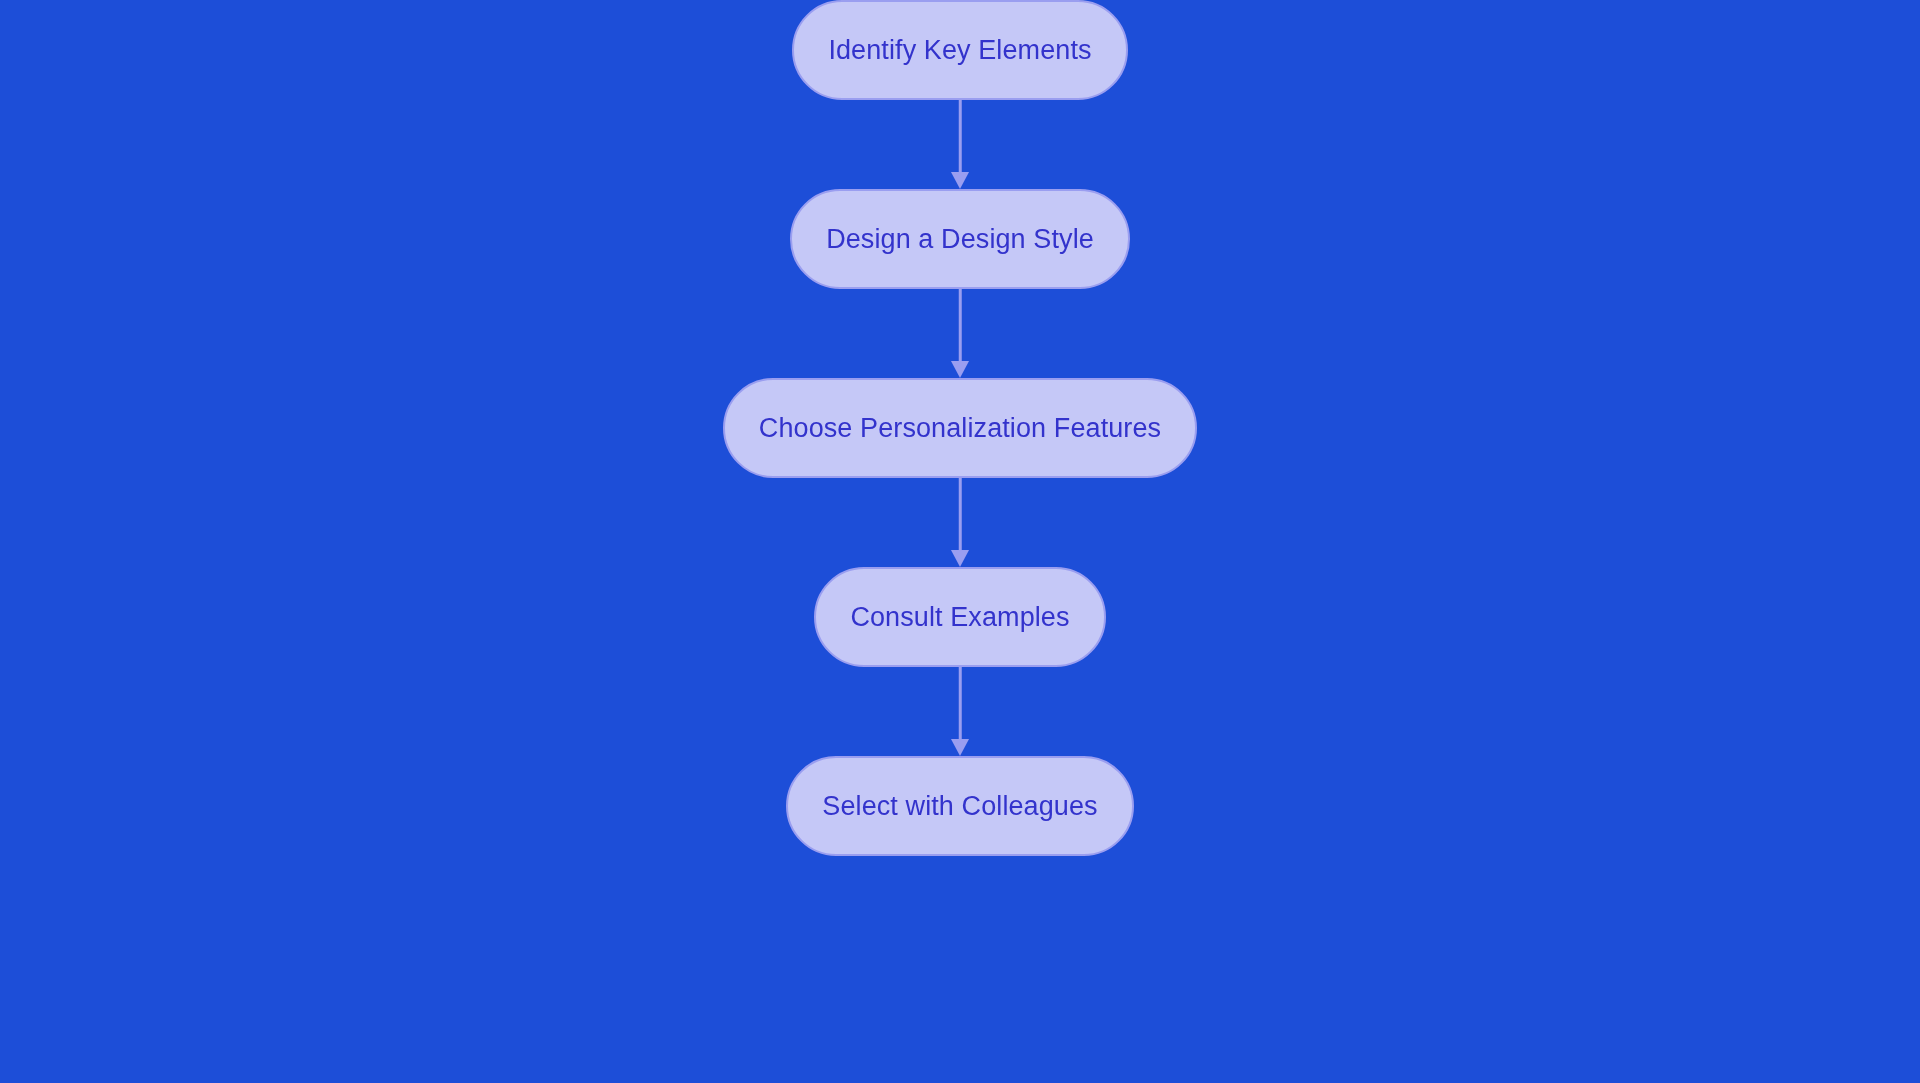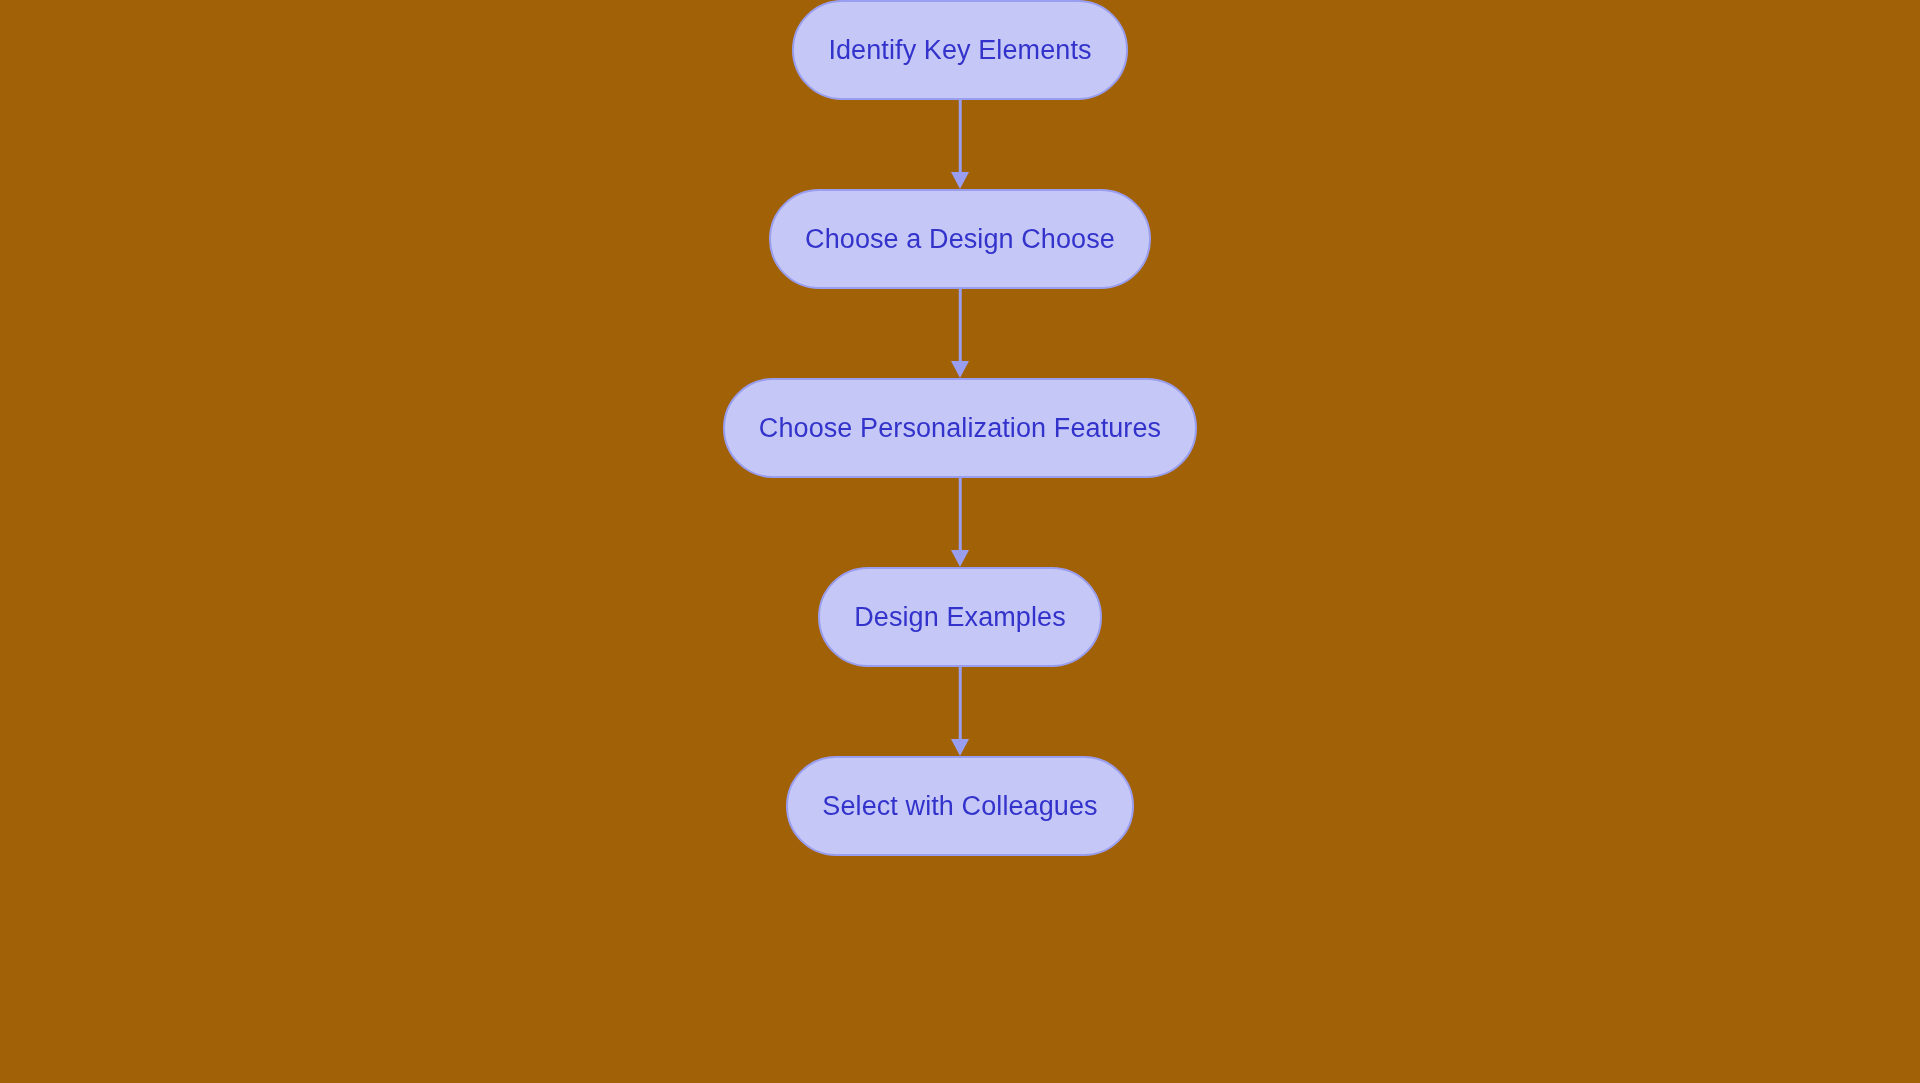--- a/index.html
+++ b/index.html
@@ -12,21 +12,21 @@
     width: 1920px;
     height: 1083px;
     overflow: hidden;
     font-family: "Liberation Sans", "DejaVu Sans", sans-serif;
   }
 
   #flowchart-canvas {
     position: relative;
     width: 1920px;
     height: 1083px;
-    background: #a16207;
+    background: #1d4ed8;
   }
 
   
   .flow-column {
     position: absolute;
     left: 0;
     top: 0;
     width: 1920px;
     height: 1083px;
     display: flex;
@@ -93,39 +93,39 @@
     <div class="node">
       <span class="node-label">Identify Key Elements</span>
     </div>
 
     <div class="connector">
       <span class="shaft"></span>
       <span class="arrowhead"></span>
     </div>
 
     <div class="node">
-      <span class="node-label">Choose a Design Choose</span>
+      <span class="node-label">Design a Design Style</span>
     </div>
 
     <div class="connector">
       <span class="shaft"></span>
       <span class="arrowhead"></span>
     </div>
 
     <div class="node">
       <span class="node-label">Choose Personalization Features</span>
     </div>
 
     <div class="connector">
       <span class="shaft"></span>
       <span class="arrowhead"></span>
     </div>
 
     <div class="node">
-      <span class="node-label">Design Examples</span>
+      <span class="node-label">Consult Examples</span>
     </div>
 
     <div class="connector">
       <span class="shaft"></span>
       <span class="arrowhead"></span>
     </div>
 
     <div class="node">
       <span class="node-label">Select with Colleagues</span>
     </div>

